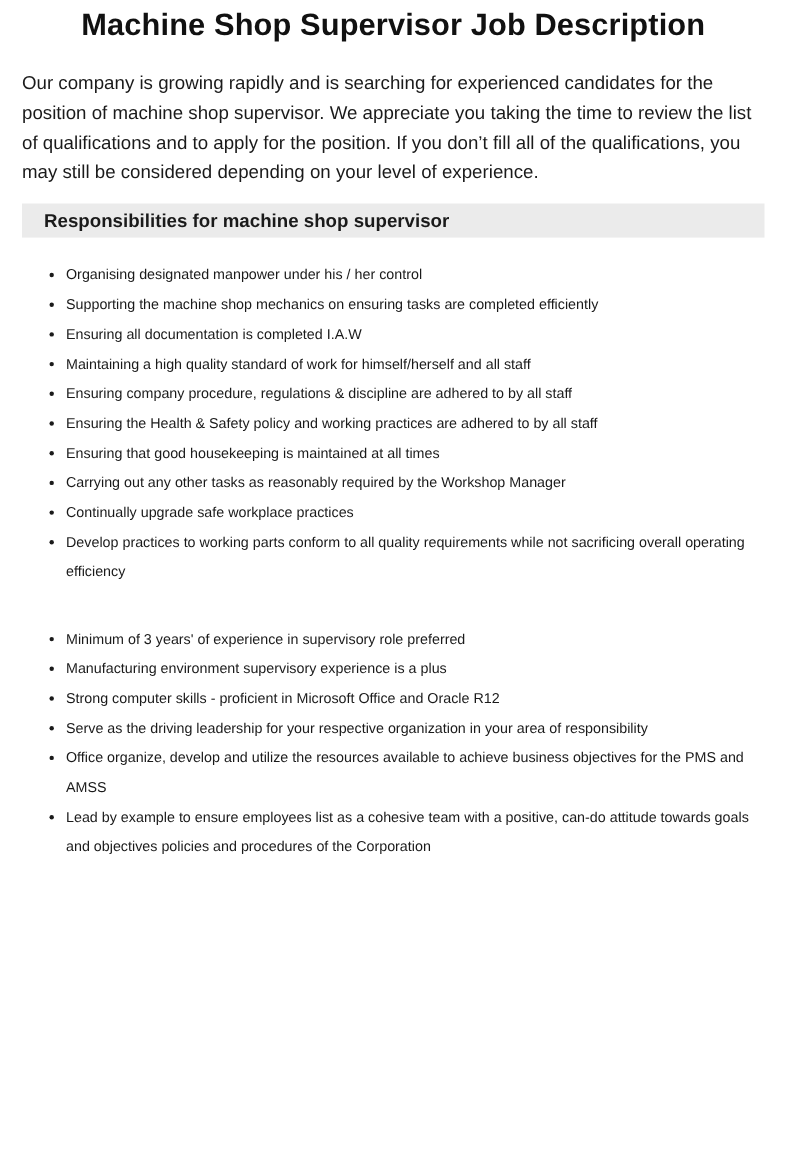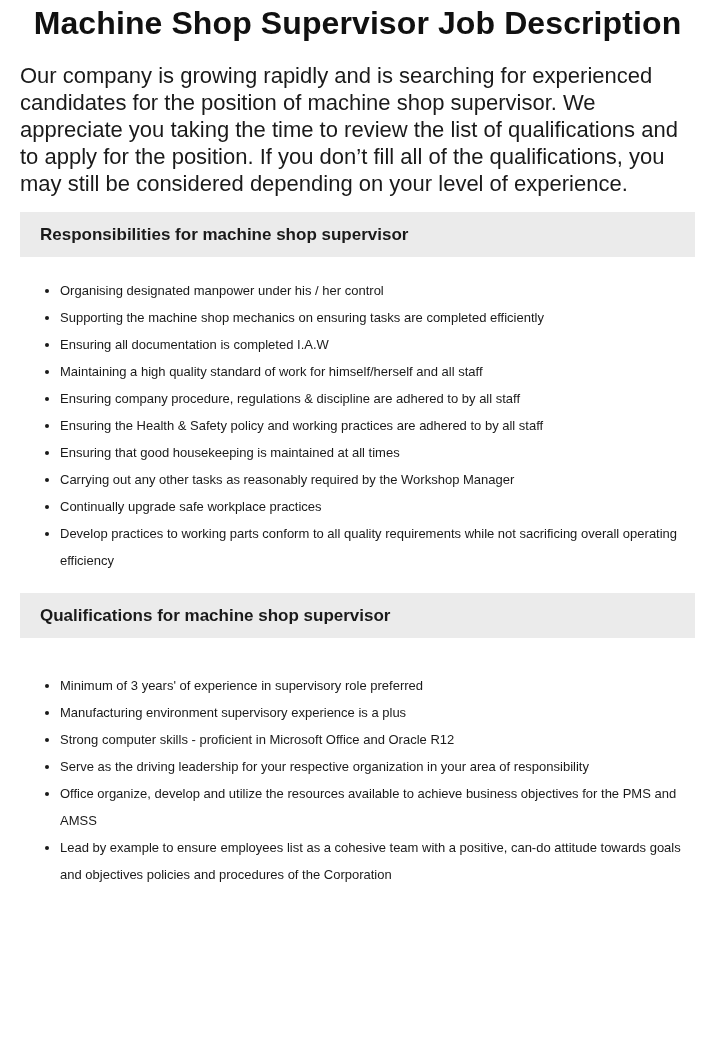--- a/index.html
+++ b/index.html
@@ -4,32 +4,32 @@
   <style>
     html, body { margin: 0; padding: 0; background: #ffffff; }
     body {
       width: 720px; height: 1057px; overflow: hidden;
       font-family: "Liberation Sans", sans-serif;
       color: #1a1a1a;
     }
     .page { padding: 0 25px 0 20px; }
     h1 {
       margin: 0; padding-top: 4px;
-      font-size: 32px; font-weight: bold; text-align: center;
+      font-size: 28px; font-weight: bold; text-align: center;
       line-height: 38px; letter-spacing: 0.1px;
       color: #111;
     }
     .intro {
       margin: 20px 0 0 0;
-      font-size: 22px; line-height: 27px;
+      font-size: 17px; line-height: 27px;
     }
     .section-header {
       margin-top: 15px;
       background: #ebebeb;
-      height: 45px;
+      height: 31px;
       display: flex; align-items: center;
       padding-left: 20px;
       font-size: 17px; font-weight: bold;
       color: #1a1a1a;
     }
     ul {
       margin: 20px 0 0 0; padding-left: 40px;
       font-size: 13px; line-height: 27px;
     }
     ul li { padding-left: 0; }
@@ -50,21 +50,20 @@
     <li>Ensuring all documentation is completed I.A.W</li>
     <li>Maintaining a high quality standard of work for himself/herself and all staff</li>
     <li>Ensuring company procedure, regulations &amp; discipline are adhered to by all staff</li>
     <li>Ensuring the Health &amp; Safety policy and working practices are adhered to by all staff</li>
     <li>Ensuring that good housekeeping is maintained at all times</li>
     <li>Carrying out any other tasks as reasonably required by the Workshop Manager</li>
     <li>Continually upgrade safe workplace practices</li>
     <li>Develop practices to working parts conform to all quality requirements while not sacrificing overall operating efficiency</li>
   </ul>
 
-  <div class="section-header q">Qualifications for machine shop supervisor</div>
   <ul class="quals">
     <li>Minimum of 3 years' of experience in supervisory role preferred</li>
     <li>Manufacturing environment supervisory experience is a plus</li>
     <li>Strong computer skills - proficient in Microsoft Office and Oracle R12</li>
     <li>Serve as the driving leadership for your respective organization in your area of responsibility</li>
     <li>Office organize, develop and utilize the resources available to achieve business objectives for the PMS and AMSS</li>
     <li>Lead by example to ensure employees list as a cohesive team with a positive, can-do attitude towards goals and objectives policies and procedures of the Corporation</li>
   </ul>
 </div>
 

